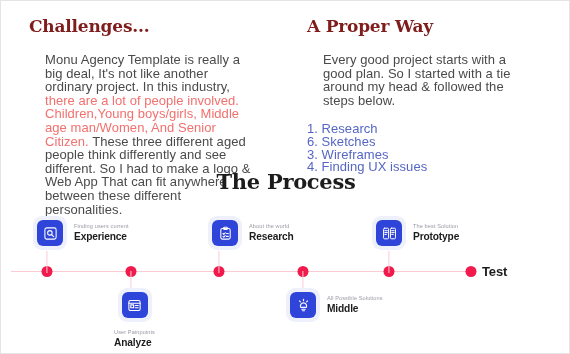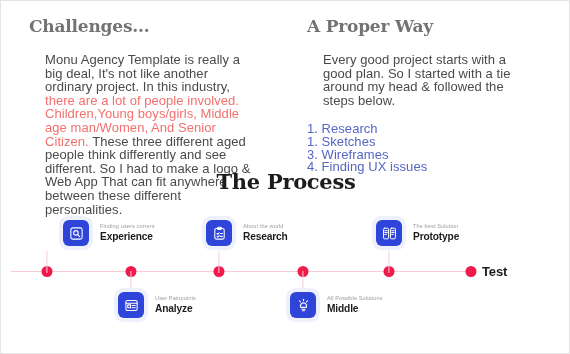--- a/index.html
+++ b/index.html
@@ -40,21 +40,21 @@
   }
   .col-right {
     width: 280px;
     padding: 14px 20px 0 16px;
   }
   .section-title {
     font-family: "DejaVu Serif", serif;
     font-weight: 700;
     font-size: 17px;
     line-height: 22px;
-    color: #737373;
+    color: #7f1d1d;
     letter-spacing: -0.2px;
     margin: 0 0 12px 0;
   }
   .body-copy {
     font-size: 13px;
     line-height: 13.6px;
     color: #4a4a4a;
     margin: 16px;
     letter-spacing: 0.05px;
   }
@@ -197,21 +197,21 @@
       <p class="body-copy">
         <span>Monu Agency Template is really a big deal, It's not like another ordinary project. In this industry, </span><span class="hl">there are a lot of people involved. Children,Young boys/girls, Middle age man/Women, And Senior Citizen. </span><span>These three different aged people think differently and see different. So I had to make a logo &amp; Web App That can fit anywhere between these different personalities.</span>
       </p>
     </div>
 
     <div class="col col-right">
       <div class="section-title">A Proper Way</div>
       <p class="body-copy">Every good project starts with a good plan. So I started with a tie around my head &amp; followed the steps below.</p>
       <ul class="steps-list">
         <li>1. Research</li>
-        <li>1. Sketches</li>
+        <li>6. Sketches</li>
         <li>3. Wireframes</li>
         <li>4. Finding UX issues</li>
       </ul>
     </div>
 
   </div>
 
   <div class="process-title">The Process</div>
 
   <div class="timeline">
@@ -224,55 +224,55 @@
     <div class="dot" style="left:302px"></div>
     <div class="dot" style="left:388px"></div>
     <div class="dot" style="left:470px"></div>
 
     <div class="connector conn-up" style="left:46px"></div>
     <div class="connector conn-down" style="left:130px"></div>
     <div class="connector conn-up" style="left:218px"></div>
     <div class="connector conn-down" style="left:302px"></div>
     <div class="connector conn-up" style="left:388px"></div>
 
-    <div class="step" style="left:41px; top:10px;padding-left:17px;">
+    <div class="step" style="left:15px; top:10px;padding-left:17px;">
       <div class="icon-wrap">
         <div class="icon-box">
           <svg width="15" height="15" viewBox="0 0 24 24" fill="none" stroke="#ffffff" stroke-width="1.7" stroke-linecap="round" stroke-linejoin="round">
             <rect x="3" y="3" width="18" height="18" rx="3"></rect>
             <circle cx="11" cy="11" r="3.6"></circle>
             <line x1="13.8" y1="13.8" x2="17" y2="17"></line>
           </svg>
         </div>
       </div>
       <div class="step-text">
         <div class="step-caption">Finding users current</div>
         <div class="step-title">Experience</div>
       </div>
     </div>
 
-    <div class="step" style="left:113px; top:82px;">
+    <div class="step" style="left:113px; top:82px;flex-direction:column;">
       <div class="icon-wrap">
         <div class="icon-box">
           <svg width="15" height="15" viewBox="0 0 24 24" fill="none" stroke="#ffffff" stroke-width="1.7" stroke-linecap="round" stroke-linejoin="round">
             <rect x="3" y="4" width="18" height="16" rx="2.5"></rect>
             <line x1="3" y1="8.5" x2="21" y2="8.5"></line>
             <rect x="6" y="11" width="4.5" height="4.5"></rect>
             <line x1="13" y1="12" x2="18" y2="12"></line>
             <line x1="13" y1="15.5" x2="18" y2="15.5"></line>
           </svg>
         </div>
       </div>
       <div class="step-text">
         <div class="step-caption">User Painpoints</div>
         <div class="step-title">Analyze</div>
       </div>
     </div>
 
-    <div class="step" style="left:201px; top:10px;">
+    <div class="step" style="left:207px; top:10px;">
       <div class="icon-wrap">
         <div class="icon-box">
           <svg width="15" height="15" viewBox="0 0 24 24" fill="none" stroke="#ffffff" stroke-width="1.7" stroke-linecap="round" stroke-linejoin="round">
             <rect x="4.5" y="4" width="15" height="17" rx="2.5"></rect>
             <rect x="9" y="2" width="6" height="3.6" rx="1.2"></rect>
             <polyline points="8,12 9.3,13.3 11.6,10.8"></polyline>
             <line x1="13.5" y1="12" x2="16.5" y2="12"></line>
             <polyline points="8,16.6 9.3,17.9 11.6,15.4"></polyline>
             <line x1="13.5" y1="16.6" x2="16.5" y2="16.6"></line>
           </svg>

